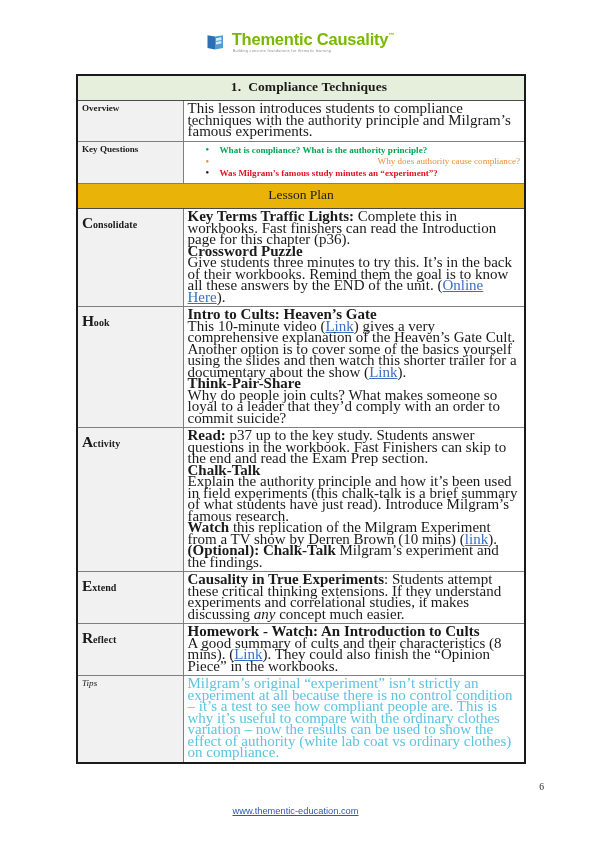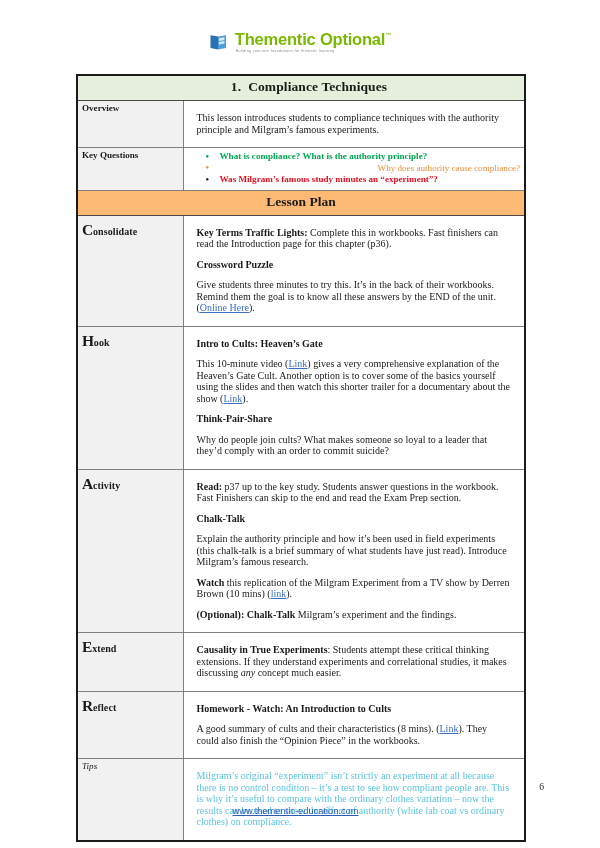--- a/index.html
+++ b/index.html
@@ -113,24 +113,24 @@
     font-weight: bold;
     line-height: 18px;
     padding: 2px 0 4px 16px;
     letter-spacing: 0.1px;
     border-bottom: 1.4px solid #4a4a4a;
   }
   tr.title-row td .num { margin-right: 7px; }
 
   
   tr.banner-row td {
-    background: #fdba74;
+    background: #eab308;
     text-align: center;
     font-size: 13.5px;
-    font-weight: bold;
+    font-weight: normal;
     line-height: 18px;
     padding: 2px 0 4px 0;
     border-top: 1.8px solid #1a1a1a;
     border-bottom: 1.4px solid #4a4a4a;
   }
 
   
   .label-cell {
     background: #f1f1f1;
     font-weight: bold;
@@ -192,22 +192,22 @@
   }
   li.kq-green { color: #00A550; font-weight: bold; }
   li.kq-green::before { color: #00A550; }
   li.kq-orange { color: #E8903A; font-weight: normal; text-align: right; }
   li.kq-orange::before { color: #E8903A; }
   li.kq-red { color: #E31020; font-weight: bold; }
   li.kq-red::before { color: #1a1a1a; }
 
   
   p.para {
-    margin: 9px;
-    font-size: 10px;
+    margin: 0;
+    font-size: 15px;
     line-height: 11.5px;
   }
   .b { font-weight: bold; }
   .i { font-style: italic; }
   a.doc-link,
   .doc-link {
     color: #3b6fc4;
     text-decoration: underline;
   }
   .tips-body {
@@ -247,21 +247,21 @@
       <div class="brand-mark">
         <svg width="20" height="20" viewBox="0 0 20 20" xmlns="http://www.w3.org/2000/svg">
           <path d="M1.5 3.2 L9 4.6 L9 17.5 L1.5 16.1 Z" fill="#2b6fb5"></path>
           <path d="M9 4.6 L17 3.2 L17 16.1 L9 17.5 Z" fill="#4e9fd8"></path>
           <path d="M10 6.2 L15.4 5.2 L15.4 8.0 L10 9.0 Z" fill="#d9eaf6"></path>
           <path d="M10 10.0 L15.4 9.0 L15.4 11.6 L10 12.6 Z" fill="#d9eaf6"></path>
         </svg>
       </div>
       <div class="brand-text-wrap">
         <div class="brand-title-row">
-          <span class="brand-title">Thementic Optional</span>
+          <span class="brand-title">Thementic Causality</span>
           <span class="brand-tm">™</span>
         </div>
         <div class="brand-tagline">Building concrete foundations for thematic learning</div>
       </div>
     </div>
   </div>
 
   <table class="lesson-table">
     <colgroup>
       <col class="col-label">

